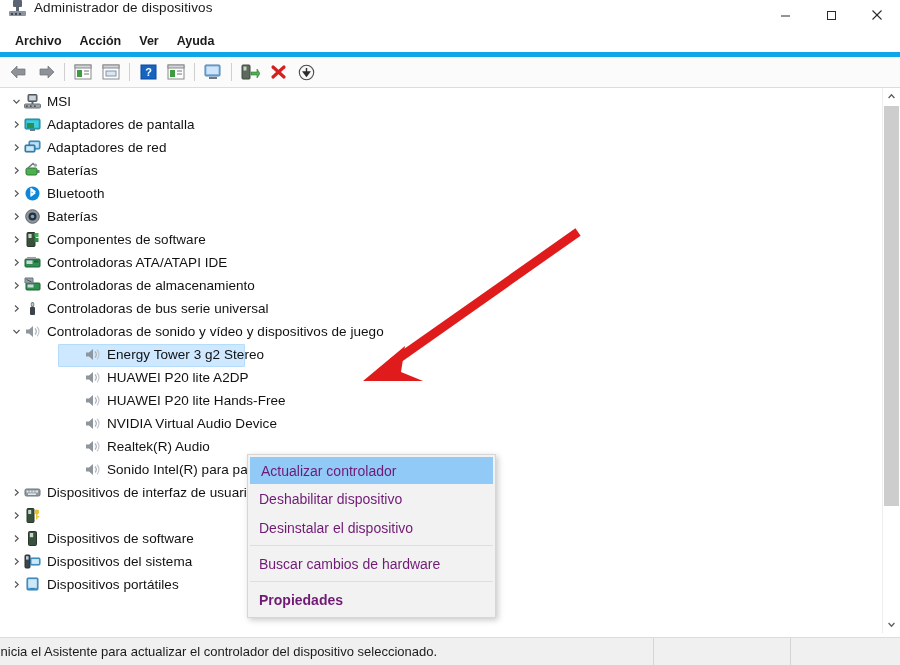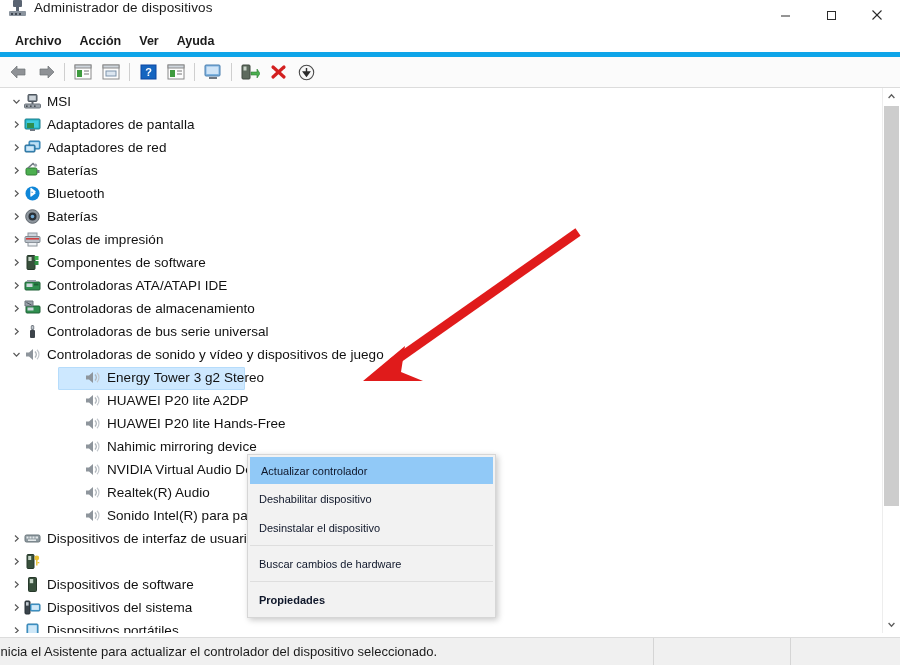--- a/index.html
+++ b/index.html
@@ -227,22 +227,22 @@
     border: 1px solid #d6d6d6;
     box-shadow: 2px 2px 6px rgba(0,0,0,0.22);
     padding: 2px 0 3px 0;
     z-index: 50;
   }
   .ctx-item {
     height: 29px;
     display: flex;
     align-items: center;
     padding-left: 11px;
-    font-size: 11px;
-    color: #0f172a;
+    font-size: 14px;
+    color: #701a75;
   }
   .ctx-item.highlight {
     background: #91c9f7;
     margin: 0 2px;
     height: 27px;
   }
   .ctx-item.bold { font-weight: bold; }
   .ctx-sep {
     height: 1px;
     background: #dedede;
@@ -506,38 +506,20 @@
           <svg width="17" height="17" viewBox="0 0 17 17">
             <circle cx="8.5" cy="8.5" r="6.8" fill="#8d959d" stroke="#5d656d"></circle>
             <circle cx="8.5" cy="8.5" r="4" fill="#2b3138"></circle>
             <circle cx="8.5" cy="8.5" r="1.8" fill="#6fa8d4"></circle>
           </svg>
         </span>
         <span class="lbl">Baterías</span>
       </div>
     </div>
 
-    <div class="node lvl1">
-      <div class="row-inner">
-        <span class="chev">
-          <svg width="9" height="9" viewBox="0 0 9 9">
-              <path d="M3 1.5 L6.2 4.5 L3 7.5" fill="none" stroke="#5a5a5a" stroke-width="1.2"></path>
-            </svg>
-        </span>
-        <span class="icon">
-          <svg width="17" height="17" viewBox="0 0 17 17">
-            <rect x="4" y="2" width="9" height="3.5" fill="#cfd6dd" stroke="#8c949c"></rect>
-            <rect x="1" y="5.5" width="15" height="6" rx="1" fill="#b9c1c9" stroke="#7e868e"></rect>
-            <rect x="2" y="7" width="13" height="1.6" fill="#cf3f3f"></rect>
-            <rect x="4" y="11.5" width="9" height="3.5" fill="#eef1f4" stroke="#8c949c"></rect>
-          </svg>
-        </span>
-        <span class="lbl">Colas de impresión</span>
-      </div>
-    </div>
 
     <div class="node lvl1">
       <div class="row-inner">
         <span class="chev">
           <svg width="9" height="9" viewBox="0 0 9 9">
               <path d="M3 1.5 L6.2 4.5 L3 7.5" fill="none" stroke="#5a5a5a" stroke-width="1.2"></path>
             </svg>
         </span>
         <span class="icon">
           <svg width="17" height="17" viewBox="0 0 17 17">
@@ -658,32 +640,20 @@
           <svg width="17" height="17" viewBox="0 0 17 17">
             <path d="M2 6.5 L5 6.5 L9 3 L9 14 L5 10.5 L2 10.5 Z" fill="#8e959c"></path>
             <path d="M11 5.5 A4.5 4.5 0 0 1 11 11.5" fill="none" stroke="#aeb4ba" stroke-width="1.3"></path>
             <path d="M13 3.8 A6.6 6.6 0 0 1 13 13.2" fill="none" stroke="#c2c7cc" stroke-width="1.2"></path>
           </svg>
         </span>
         <span class="lbl">HUAWEI P20 lite Hands-Free</span>
       </div>
     </div>
 
-    <div class="node lvl2">
-      <div class="row-inner">
-        <span class="icon">
-          <svg width="17" height="17" viewBox="0 0 17 17">
-            <path d="M2 6.5 L5 6.5 L9 3 L9 14 L5 10.5 L2 10.5 Z" fill="#8e959c"></path>
-            <path d="M11 5.5 A4.5 4.5 0 0 1 11 11.5" fill="none" stroke="#aeb4ba" stroke-width="1.3"></path>
-            <path d="M13 3.8 A6.6 6.6 0 0 1 13 13.2" fill="none" stroke="#c2c7cc" stroke-width="1.2"></path>
-          </svg>
-        </span>
-        <span class="lbl">Nahimic mirroring device</span>
-      </div>
-    </div>
 
     <div class="node lvl2">
       <div class="row-inner">
         <span class="icon">
           <svg width="17" height="17" viewBox="0 0 17 17">
             <path d="M2 6.5 L5 6.5 L9 3 L9 14 L5 10.5 L2 10.5 Z" fill="#8e959c"></path>
             <path d="M11 5.5 A4.5 4.5 0 0 1 11 11.5" fill="none" stroke="#aeb4ba" stroke-width="1.3"></path>
             <path d="M13 3.8 A6.6 6.6 0 0 1 13 13.2" fill="none" stroke="#c2c7cc" stroke-width="1.2"></path>
           </svg>
         </span>

